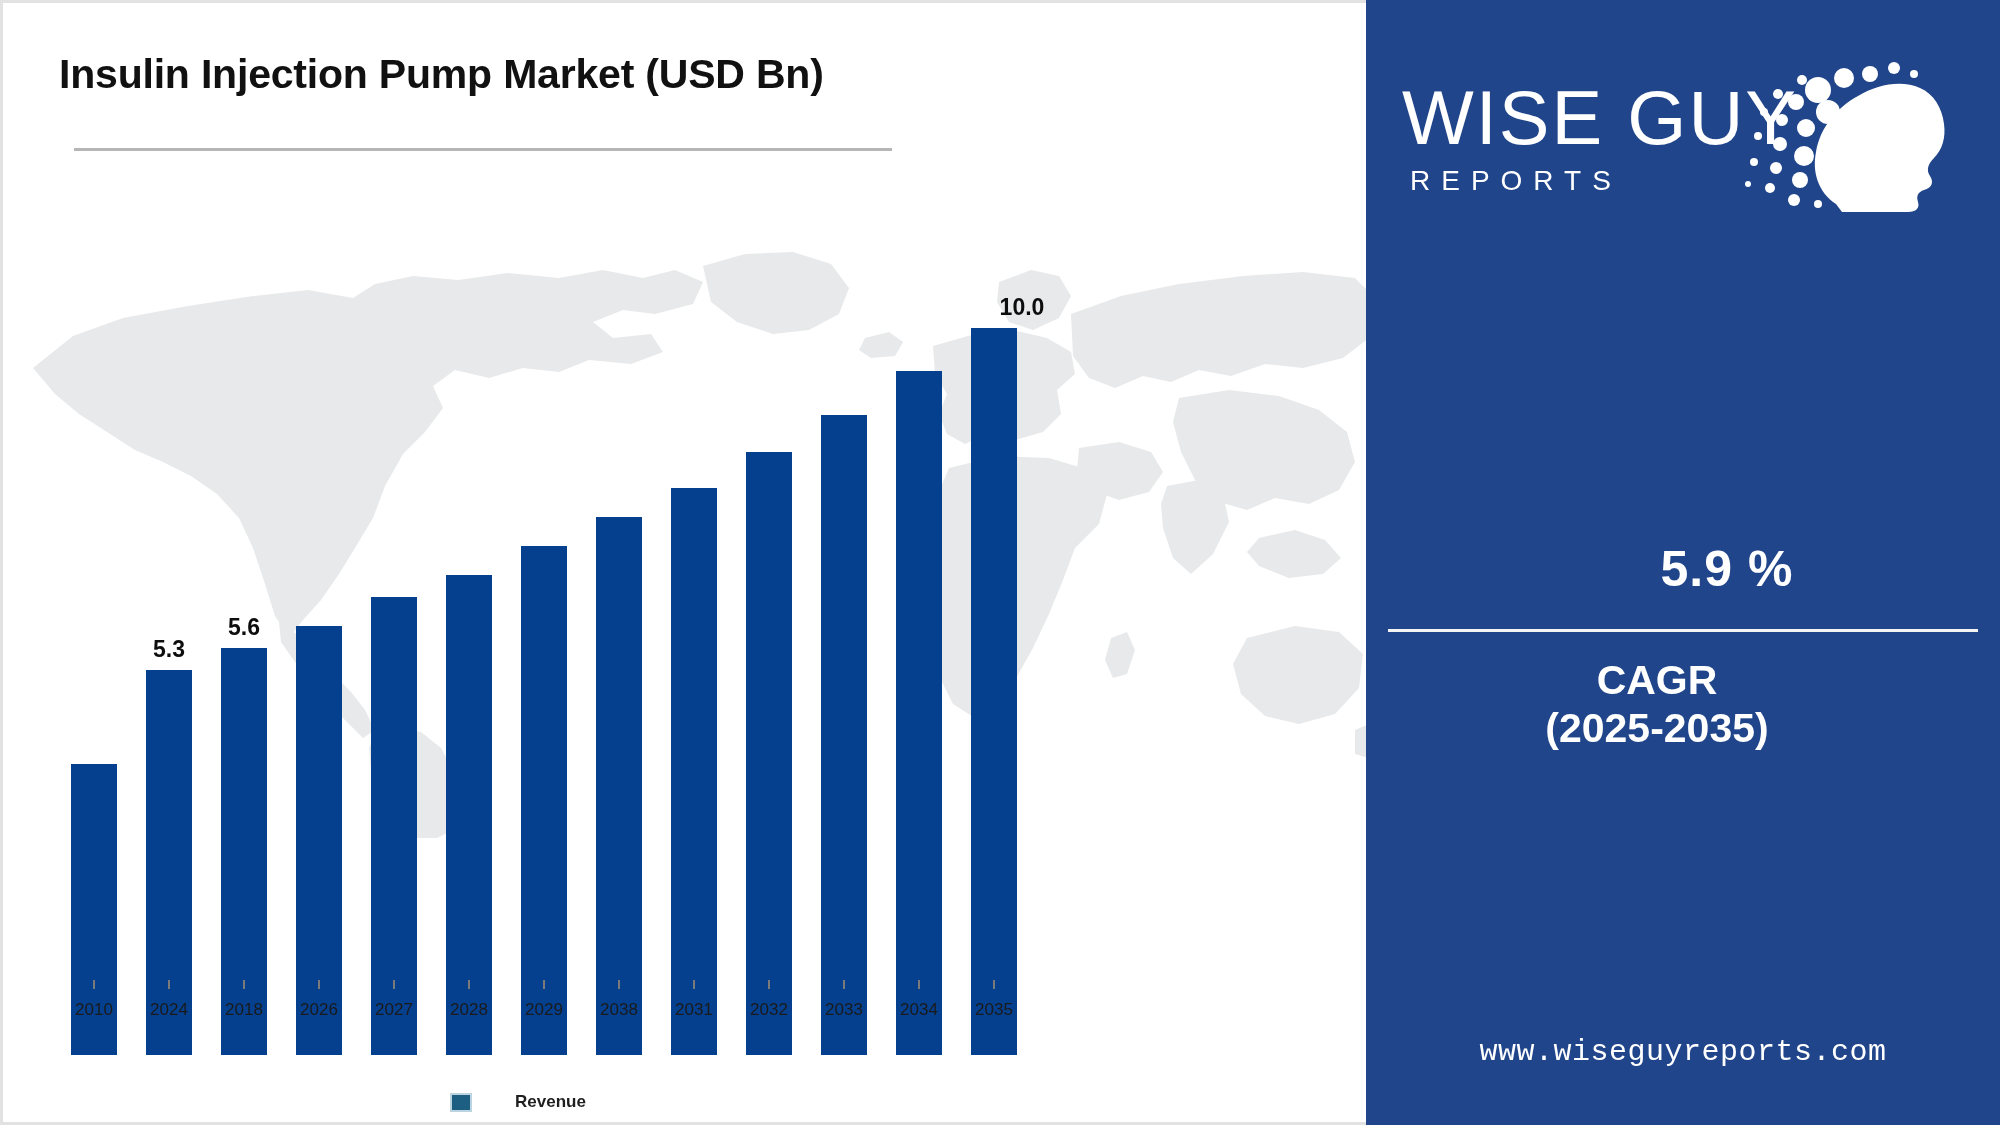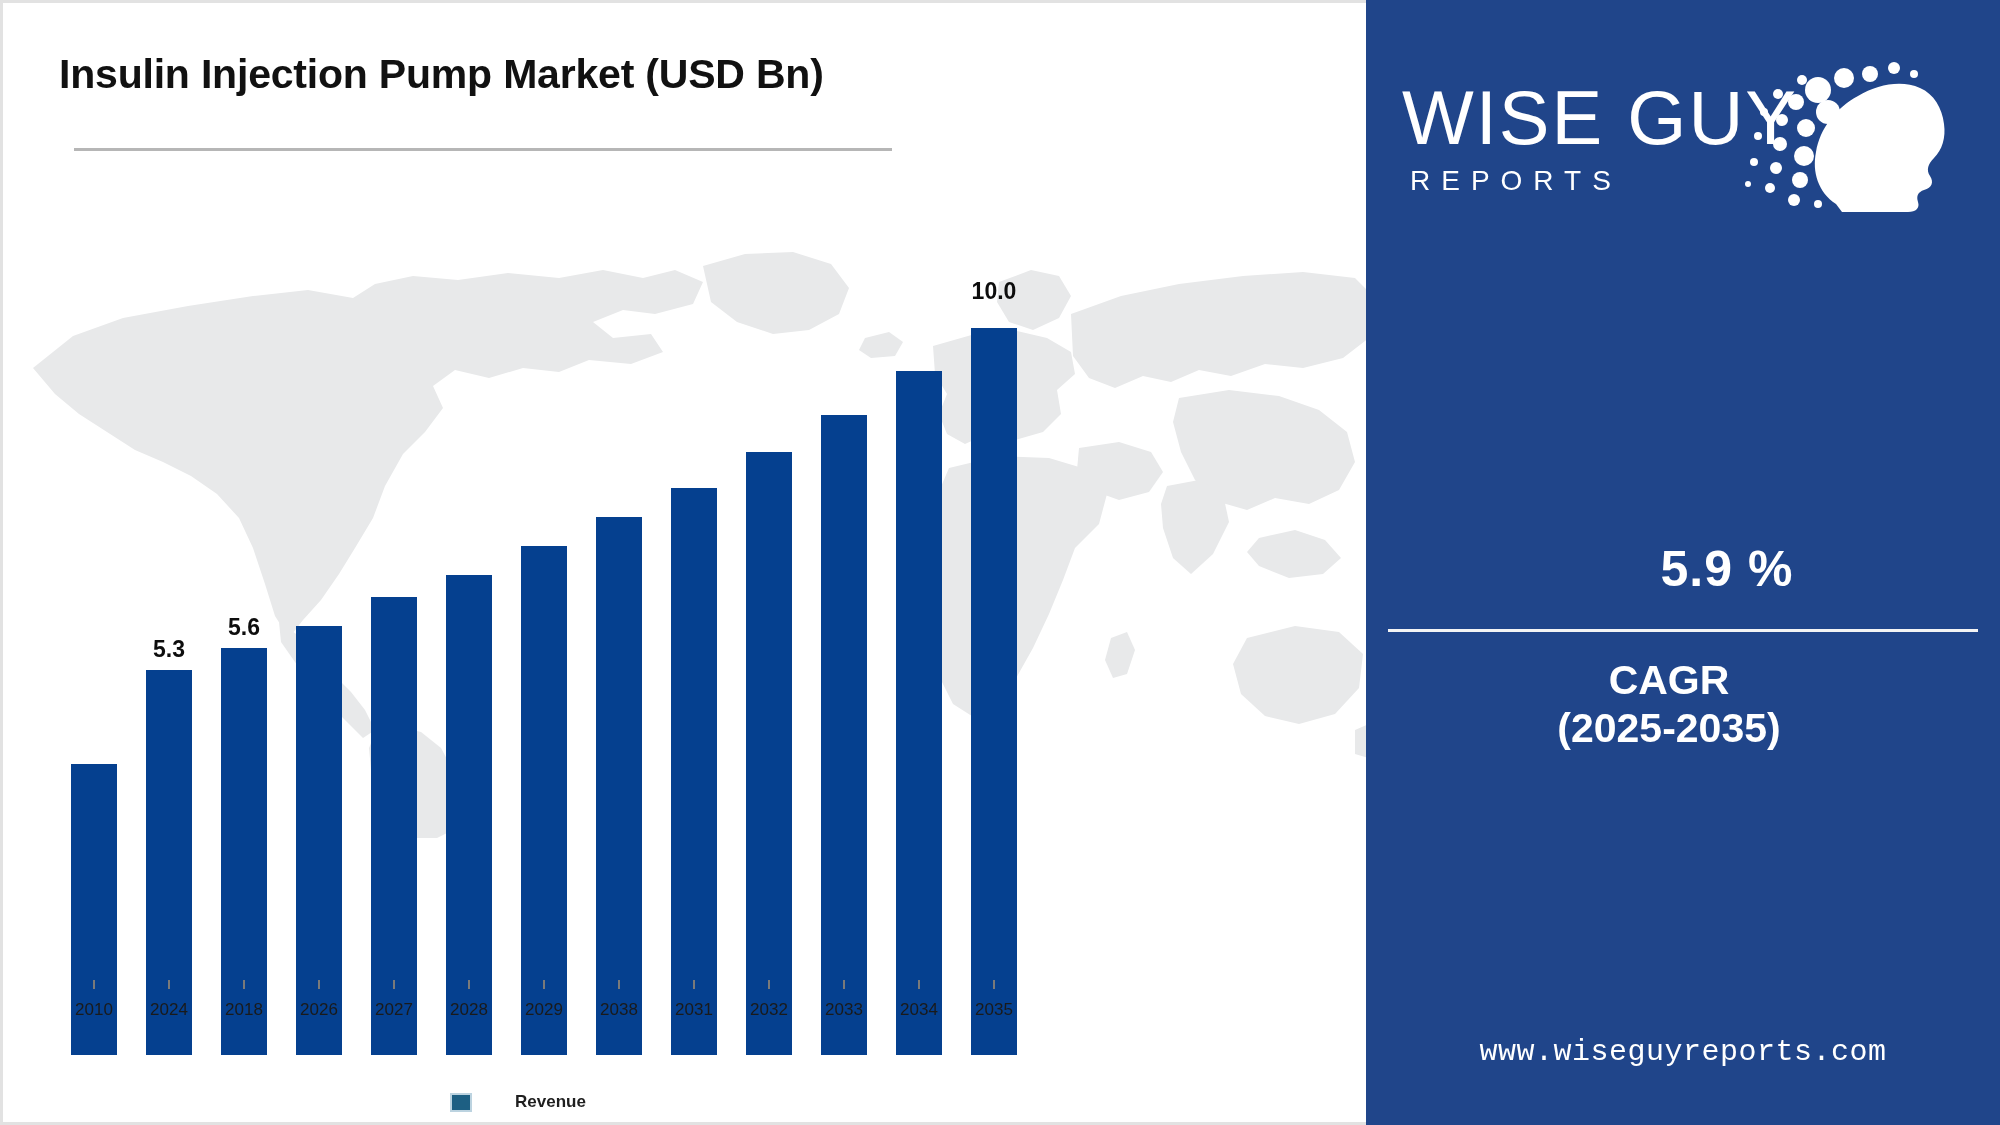--- a/index.html
+++ b/index.html
@@ -178,21 +178,20 @@
   #cagr-caption {
     position: absolute;
     left: 0;
     top: 656px;
     width: 582px;
     text-align: center;
     color: #ffffff;
     font-size: 41px;
     font-weight: bold;
     line-height: 1.18;
-    margin-left: 12px;
   }
   #site-url {
     position: absolute;
     left: 0;
     top: 1035px;
     width: 634px;
     text-align: center;
     color: #ffffff;
     font-size: 30px;
     font-family: "Liberation Mono", "DejaVu Sans Mono", monospace;
@@ -320,21 +319,21 @@
       </div>
 
       <div class="bar-group" style="left:893px;">
         <div class="bar" style="height:684px;"></div>
         <div class="tick"></div>
         <div class="tick-label">2034</div>
       </div>
 
       <div class="bar-group" style="left:968px;">
         <div class="bar" style="height:727px;"></div>
-        <div class="bar-label" style="bottom:750px;">10.0</div>
+        <div class="bar-label" style="bottom:734px;margin-left:28px;">10.0</div>
         <div class="tick"></div>
         <div class="tick-label">2035</div>
       </div>
 
     </div>
 
     <div id="legend">
       <span id="legend-swatch"></span>
       <span id="legend-label">Revenue</span>
     </div>

